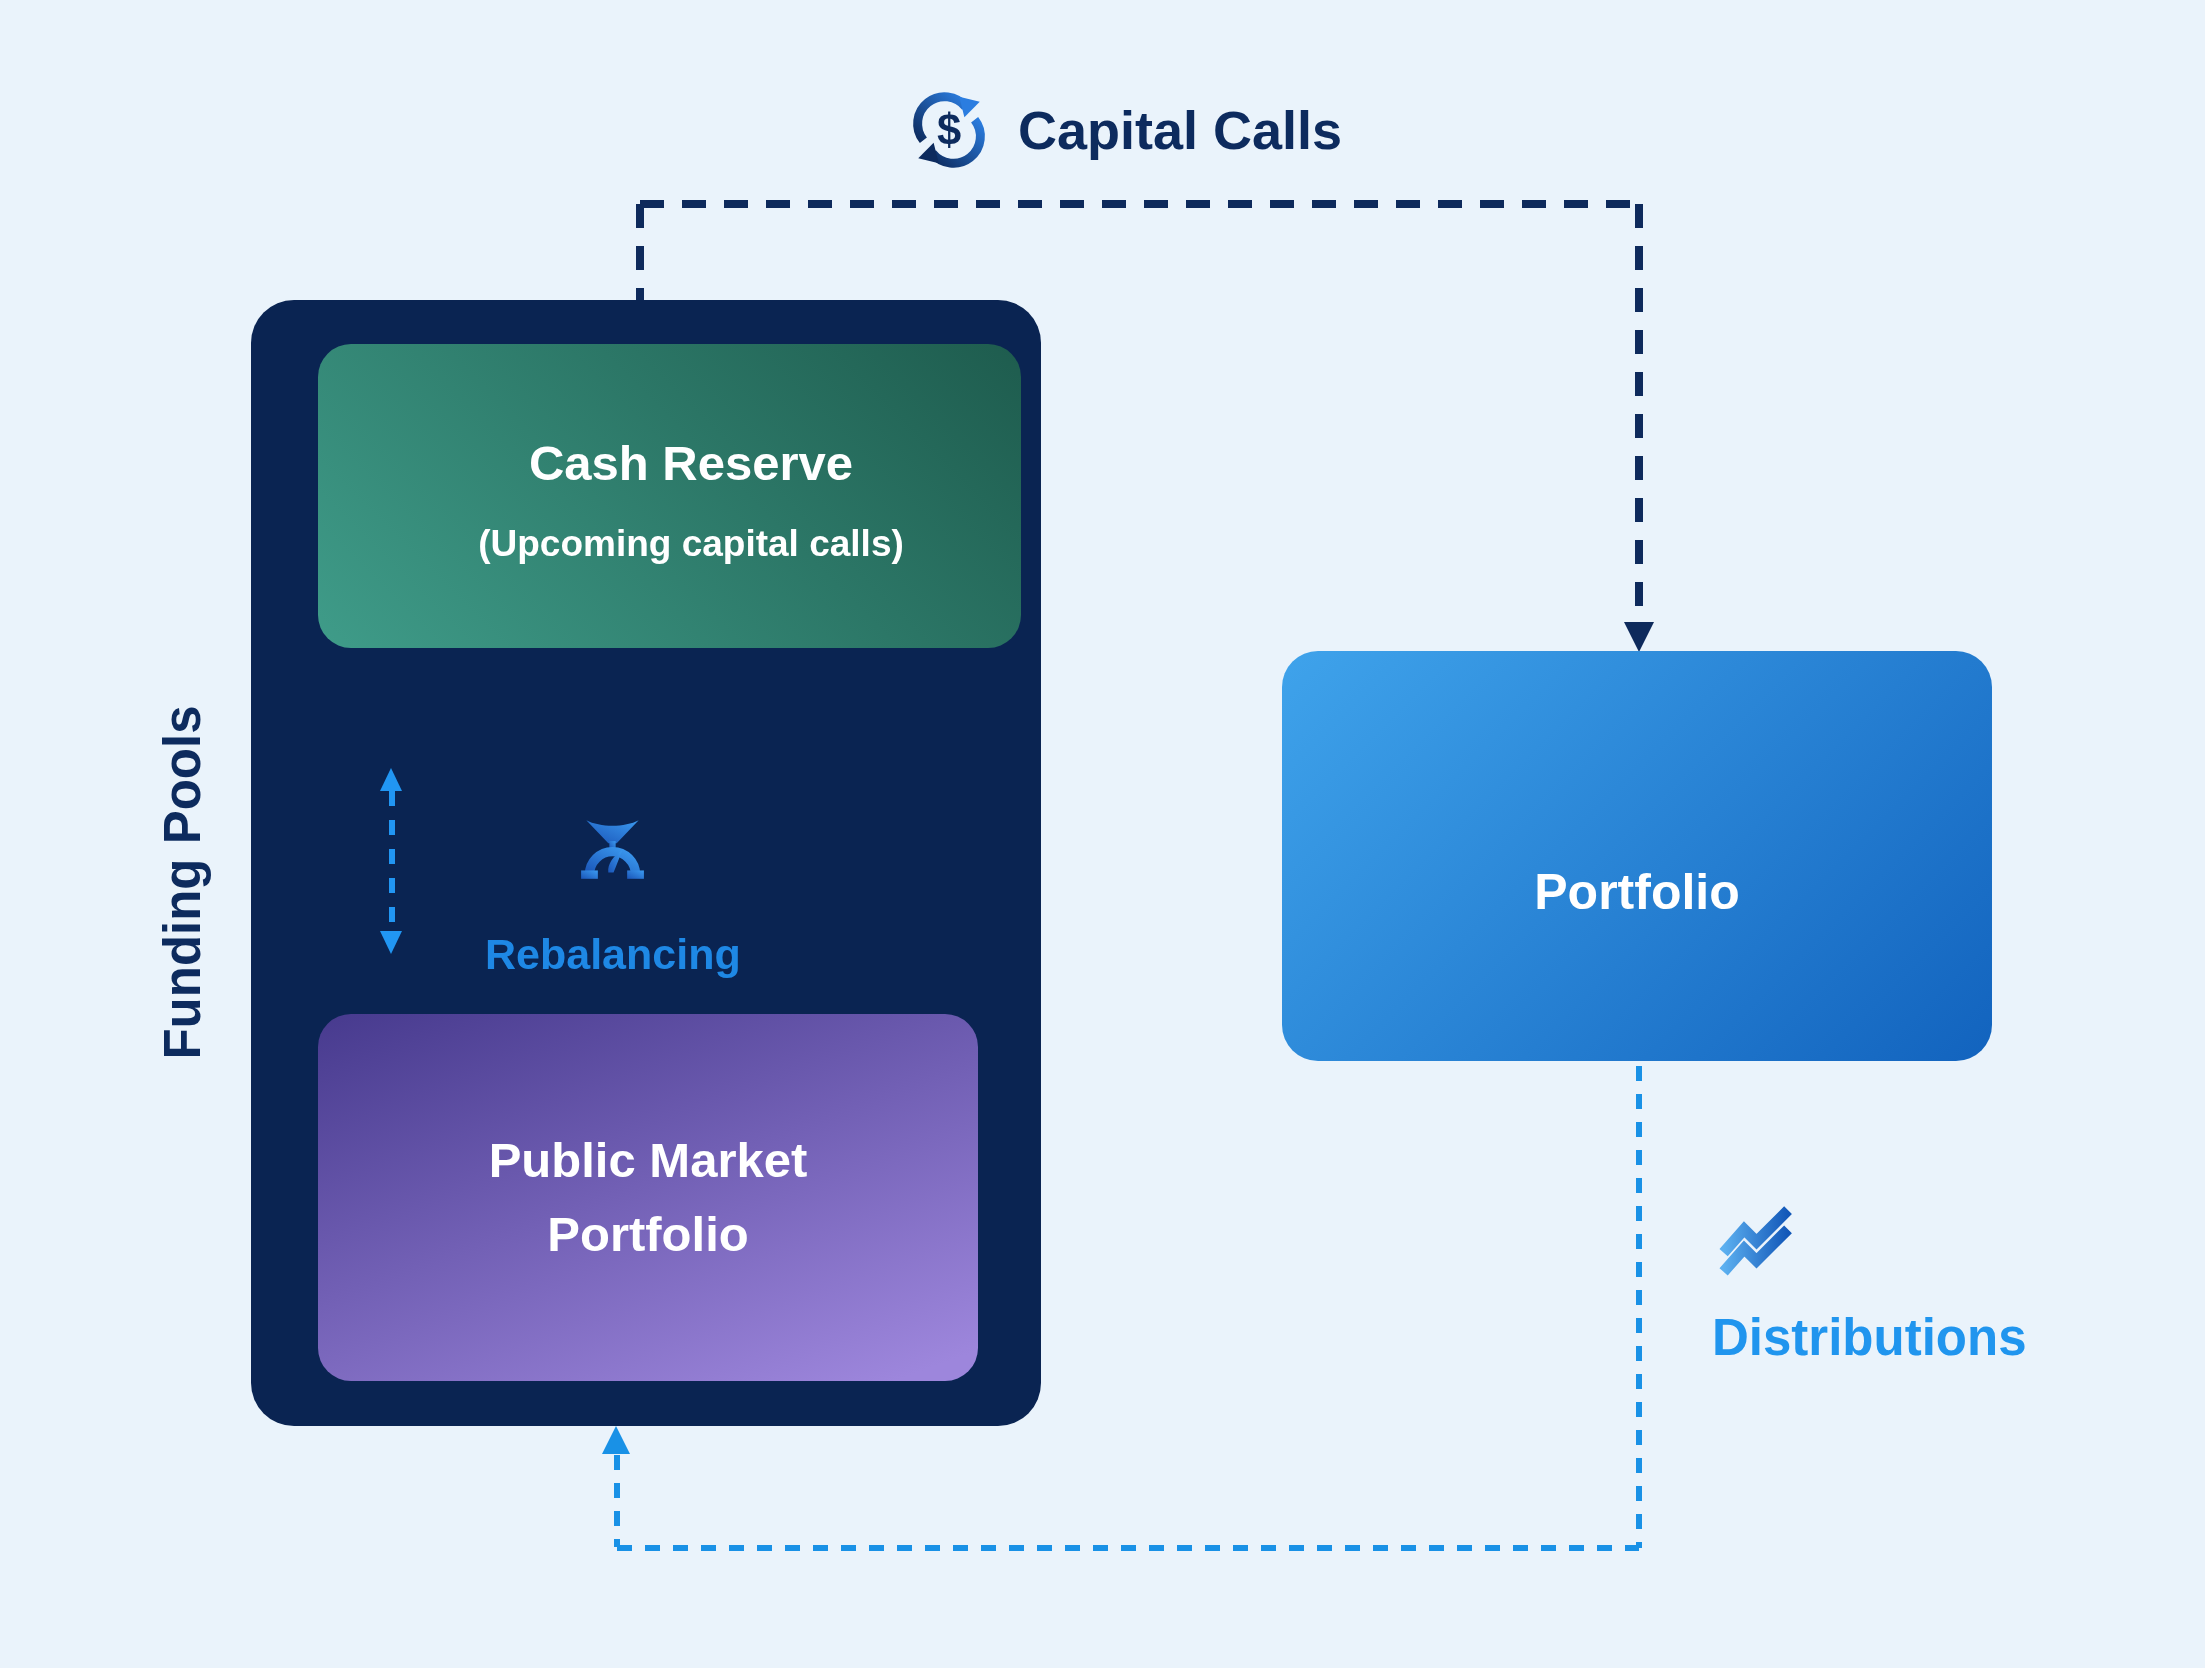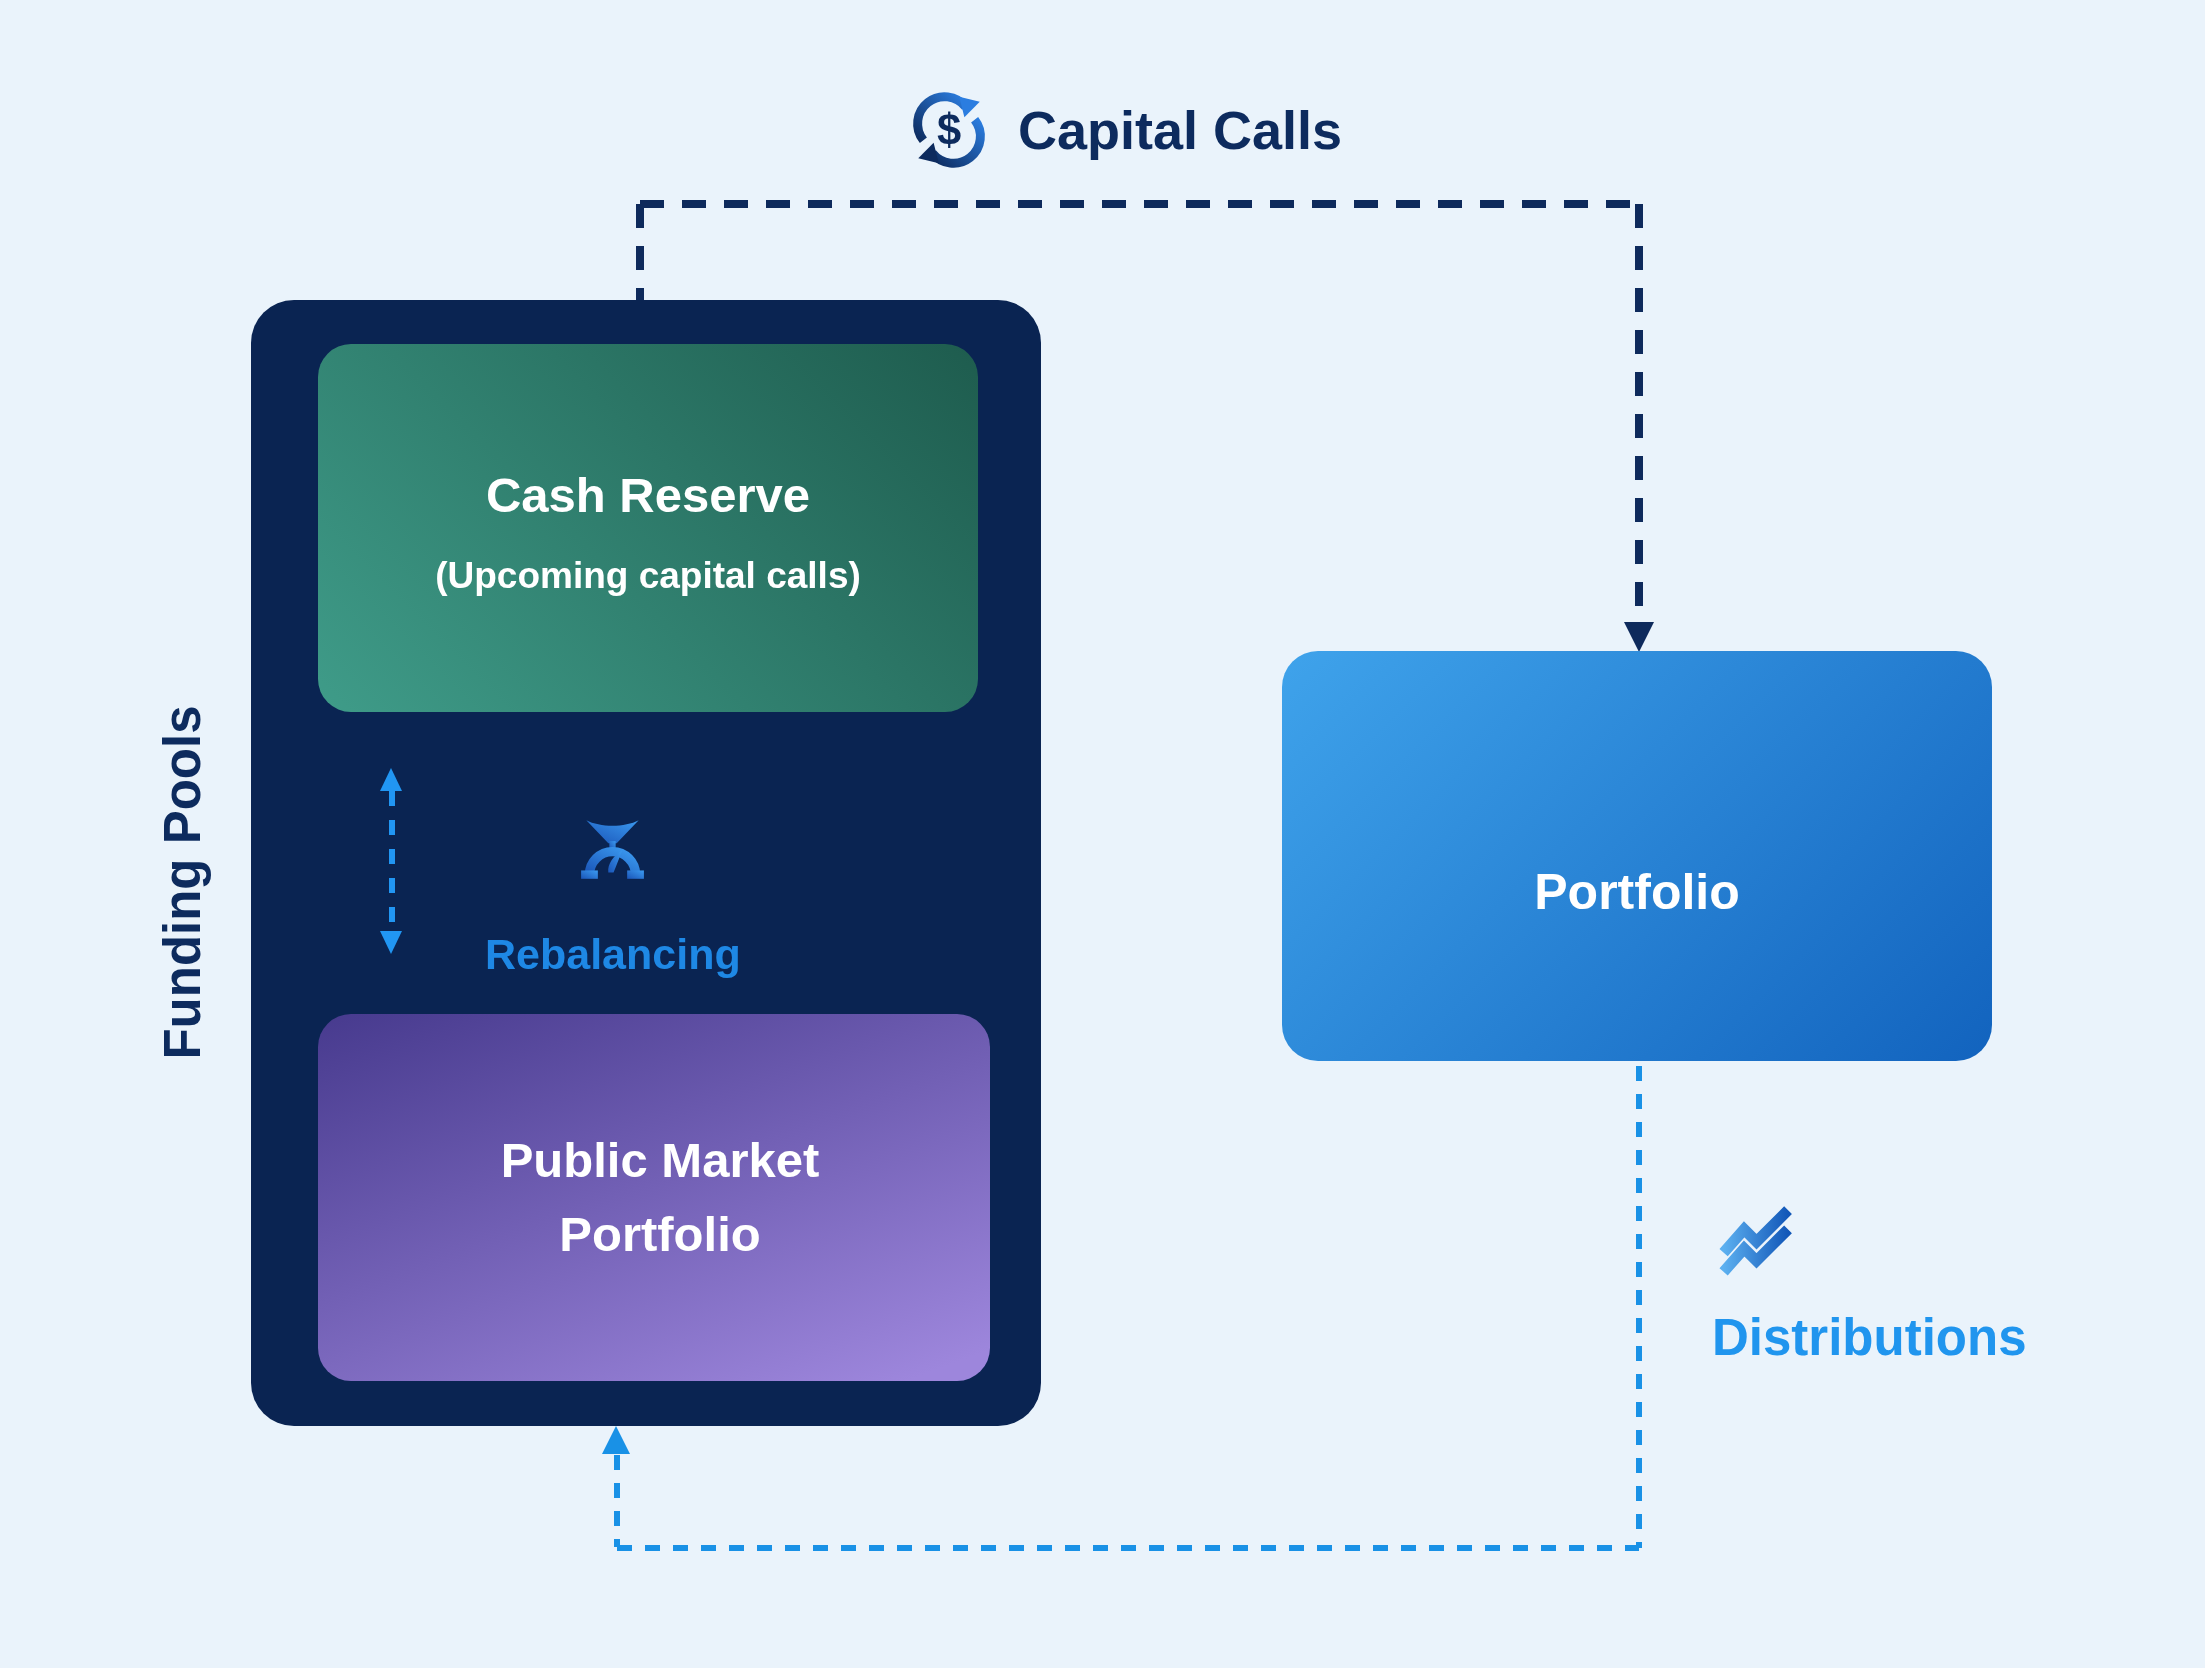--- a/index.html
+++ b/index.html
@@ -27,22 +27,22 @@
   
   .pool-container{
     position:absolute;left:251px;top:300px;width:790px;height:1126px;
     background:#0a2452;border-radius:43px;
   }
   .inner-box{
     position:absolute;left:67px;width:660px;border-radius:33px;
     display:flex;flex-direction:column;align-items:center;justify-content:center;
     text-align:center;color:#ffffff;
   }
-  .cash-box{top:44px;height:368px;background:linear-gradient(225deg,#1e5c4e 0%,#3f9c89 100%);}
-  .public-box{top:714px;height:367px;background:linear-gradient(160deg,#473a8e 0%,#9d86dc 95%);padding-left:12px;}
+  .cash-box{top:44px;height:304px;background:linear-gradient(225deg,#1e5c4e 0%,#3f9c89 100%);padding-left:43px;}
+  .public-box{top:714px;height:367px;background:linear-gradient(160deg,#473a8e 0%,#9d86dc 95%);}
   .box-title{font-size:49px;font-weight:bold;line-height:1.5;}
   .box-sub{font-size:37px;font-weight:700;margin-top:23px;}
 
   
   .private-box{
     position:absolute;left:1282px;top:651px;width:710px;height:410px;border-radius:36px;
     background:linear-gradient(135deg,#3fa3eb 0%,#1263be 100%);
     display:flex;flex-direction:column;align-items:center;justify-content:center;
     text-align:center;color:#ffffff;font-size:50px;font-weight:bold;line-height:1.45;
   }

